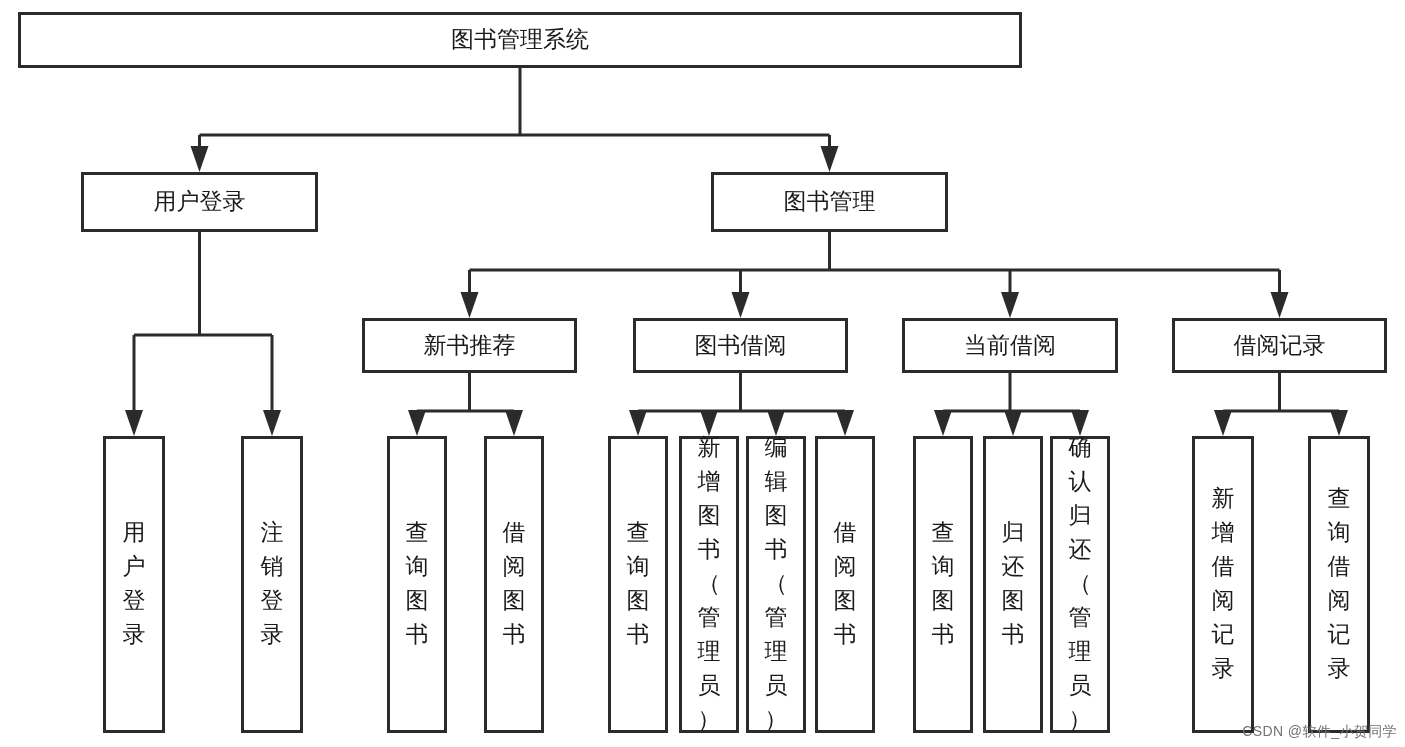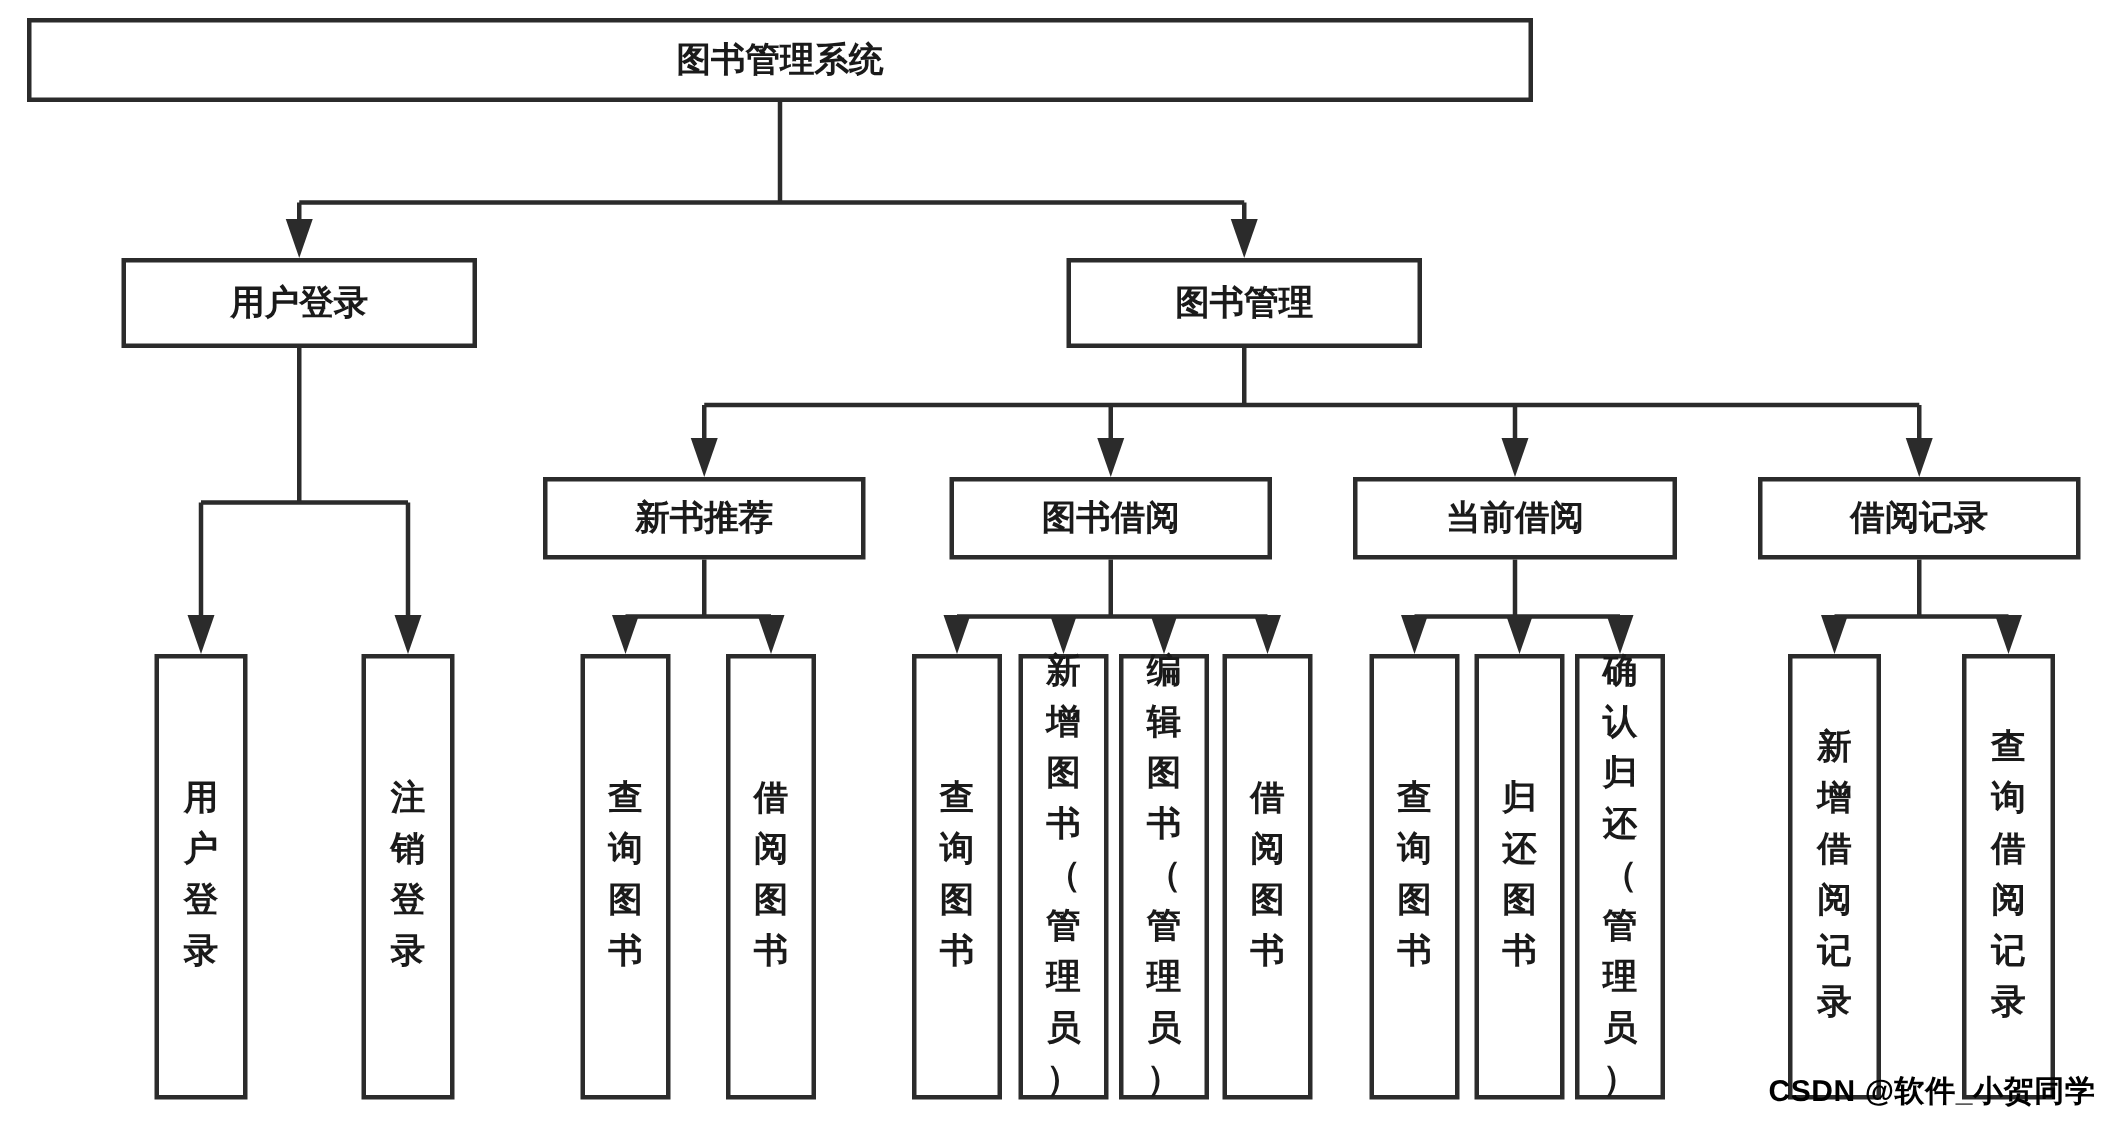--- a/index.html
+++ b/index.html
@@ -12,21 +12,20 @@
     height: 747px;
     font-family: "Liberation Sans", "DejaVu Sans", sans-serif;
     overflow: hidden;
     position: relative;
   }
   #diagram-root {
     position: absolute;
     left: 0; top: 0;
     width: 1405px;
     height: 747px;
-    font-weight: bold;
   }
   svg.tree {
     display: block;
     width: 1405px;
     height: 747px;
   }
   .node-box {
     fill: #ffffff;
     stroke: #2b2b2b;
     stroke-width: 3;
@@ -52,22 +51,22 @@
     fill: #1a1a1a;
     font-family: "Liberation Sans", "DejaVu Sans", sans-serif;
     font-size: 23px;
     text-anchor: middle;
   }
   .watermark {
     position: absolute;
     right: 8px;
     bottom: 6px;
     font-family: "Liberation Sans", "DejaVu Sans", sans-serif;
-    font-size: 20px;
-    color: #000000;
+    font-size: 14px;
+    color: #737373;
     letter-spacing: 0.4px;
     white-space: nowrap;
     user-select: none;
   }
 </style>
 </head>
 <body>
 
 <div id="diagram-root">
   <svg class="tree" viewBox="0 0 1405 747" xmlns="http://www.w3.org/2000/svg">

